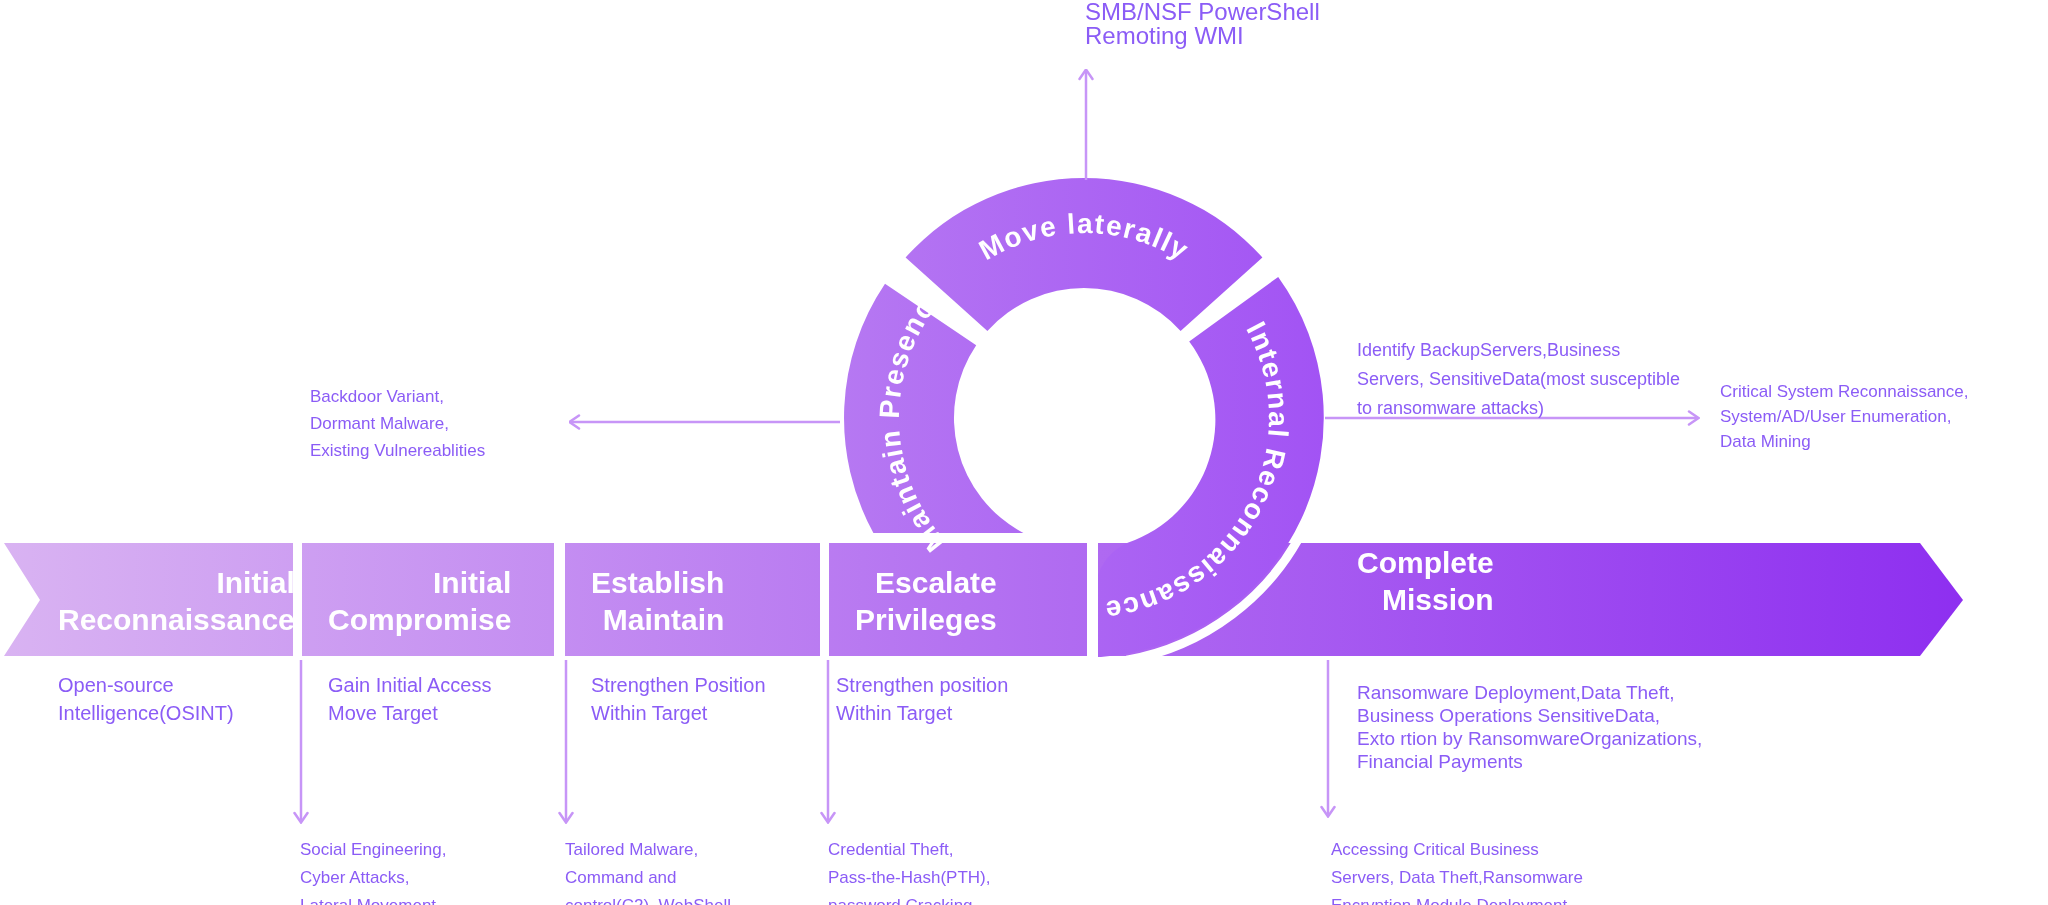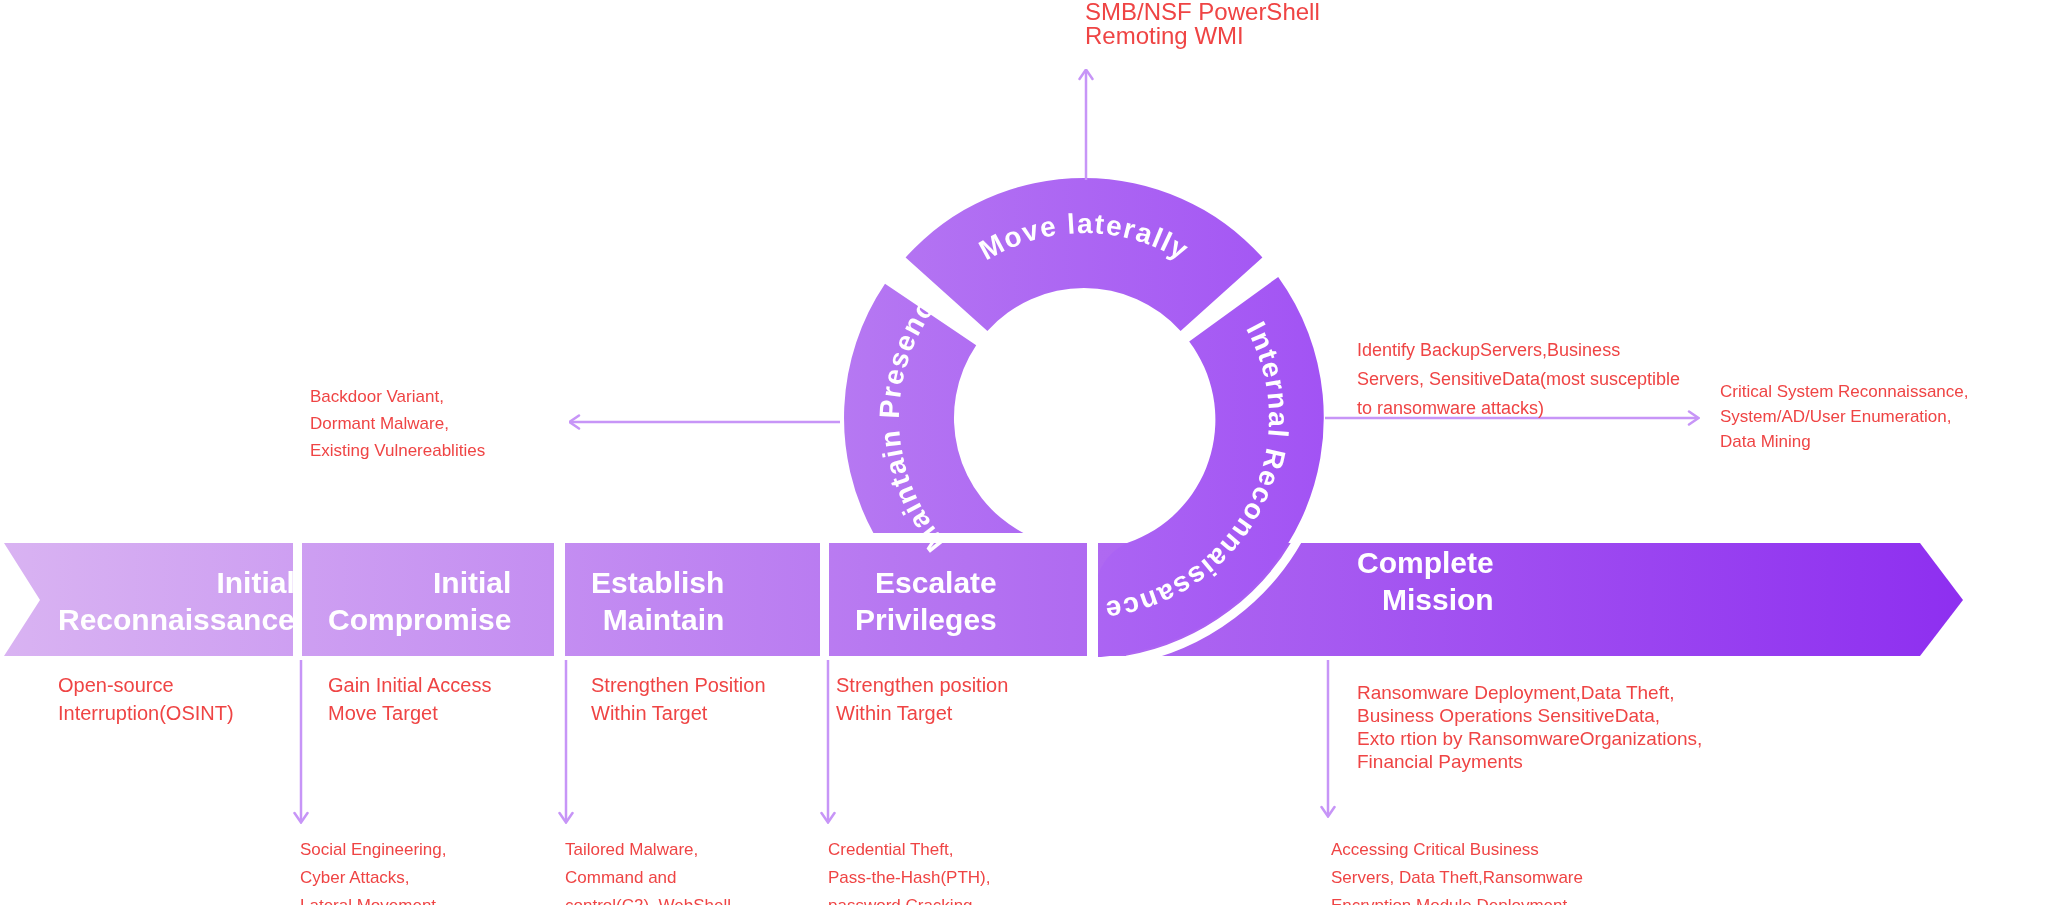--- a/index.html
+++ b/index.html
@@ -1,19 +1,19 @@
 <!DOCTYPE html>
 <html><head>
 <meta charset="utf-8">
 <style>
   html,body{margin:0;padding:0;background:#ffffff;}
   #stage{position:relative;width:2048px;height:905px;overflow:hidden;background:#ffffff;
          font-family:"Liberation Sans", sans-serif;}
   #diagram-svg{position:absolute;left:0;top:0;}
-  .txt{position:absolute;white-space:pre-line;color:#ef4444;}
+  .txt{position:absolute;white-space:pre-line;color:#8b5cf6;}
   .ann{font-size:17px;line-height:27px;font-weight:500;}
   .ann-sm{font-size:18px;line-height:29px;font-weight:400;}
   .stage-title{font-size:30px;line-height:37px;font-weight:700;color:#ffffff;text-align:right;}
   .stage-sub{font-size:20px;line-height:28px;font-weight:500;}
   .stage-sub-sm{font-size:19px;line-height:23px;font-weight:500;}
   .donut-label{font-size:28px;font-weight:700;fill:#ffffff;letter-spacing:1.5px;}
 </style>
 </head>
 <body>
 
@@ -80,21 +80,21 @@
   <div class="txt stage-title" style="left:328px;top:564px;">Initial
 Compromise</div>
   <div class="txt stage-title" style="left:591px;top:564px;">Establish
 Maintain</div>
   <div class="txt stage-title" style="left:855px;top:564px;">Escalate
 Privileges</div>
   <div class="txt stage-title" style="left:1357px;top:544px;">Complete
 Mission</div>
 
   <div class="txt stage-sub" style="left:58px;top:671px;">Open-source
-Interruption(OSINT)</div>
+Intelligence(OSINT)</div>
   <div class="txt stage-sub" style="left:328px;top:671px;">Gain Initial Access
 Move Target</div>
   <div class="txt stage-sub" style="left:591px;top:671px;">Strengthen Position
 Within Target</div>
   <div class="txt stage-sub" style="left:836px;top:671px;">Strengthen position
 Within Target</div>
   <div class="txt stage-sub-sm" style="left:1357px;top:681px;">Ransomware Deployment,Data Theft,
 Business Operations SensitiveData,
 Exto rtion by RansomwareOrganizations,
 Financial Payments</div>

